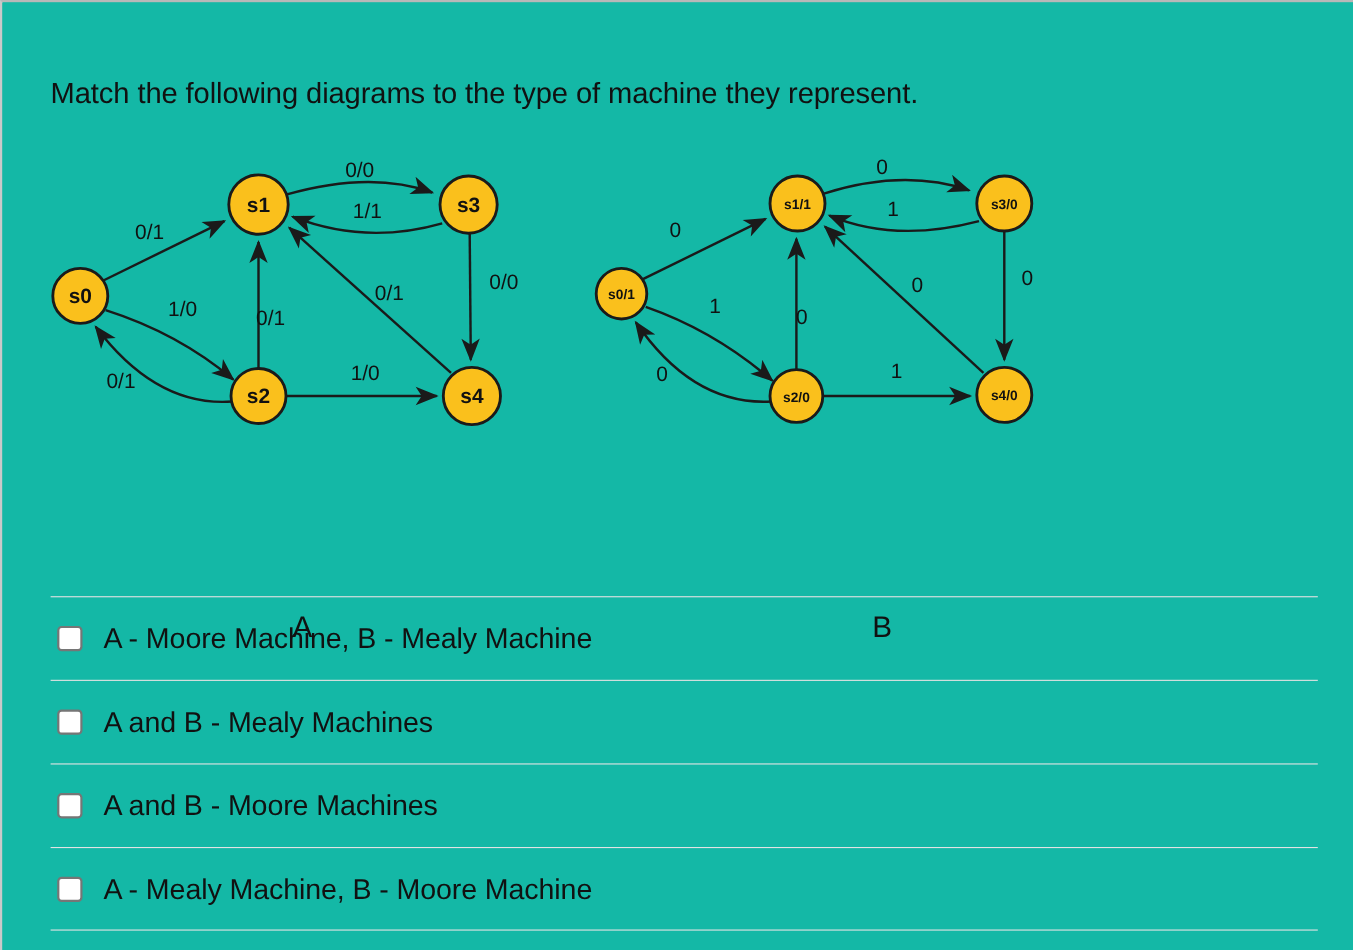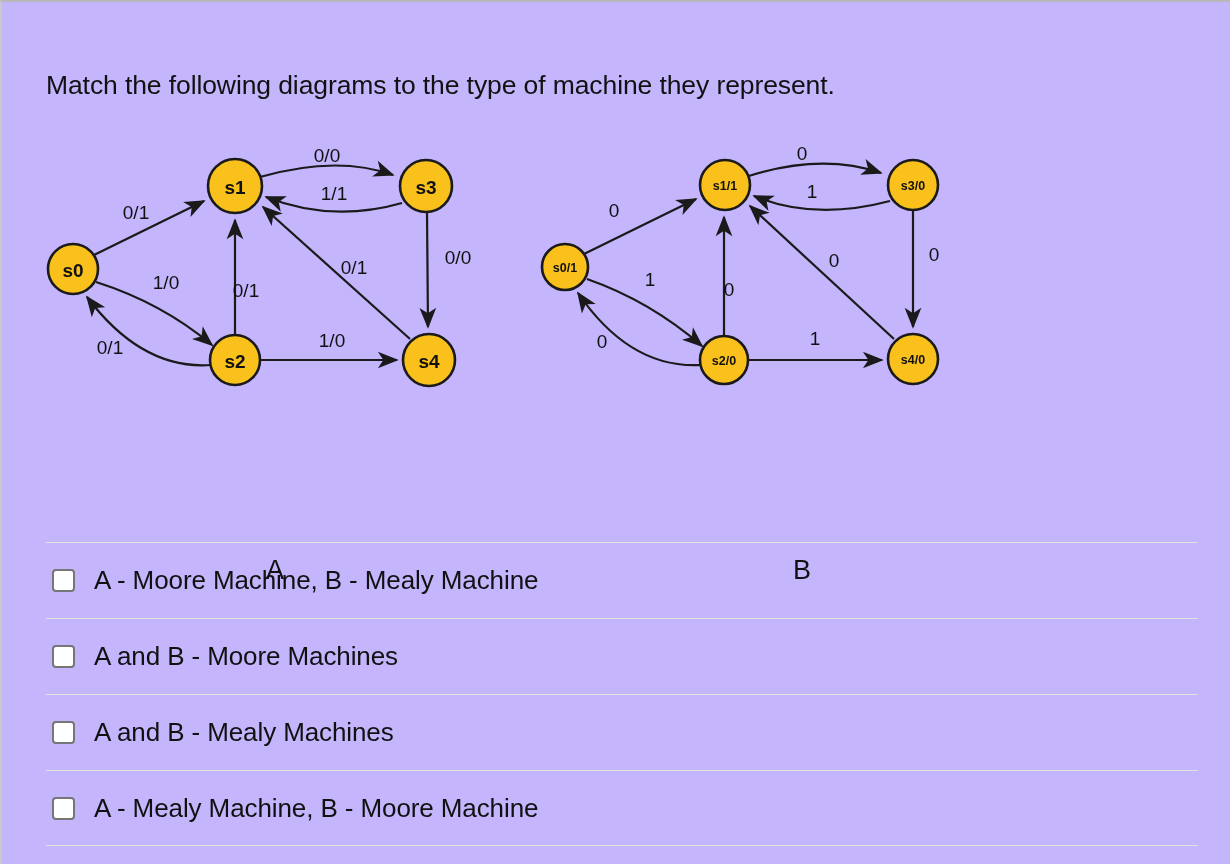--- a/index.html
+++ b/index.html
@@ -9,21 +9,21 @@
   }
   body {
     width: 1230px; height: 864px;
     font-family: "Liberation Sans", sans-serif;
     color: #1a1a1a;
     overflow: hidden;
   }
   #page {
     position: relative;
     width: 1230px; height: 864px;
-    background: #c4b5fd;
+    background: #14b8a6;
     border-top: 2px solid #b8b8b8;
     border-left: 2px solid #c9c9c9;
     text-decoration: underline;
   }
 
   
   .prompt {
     position: absolute;
     left: 44px; top: 68px;
     width: 1100px;
@@ -226,28 +226,28 @@
 
   <div class="options">
 
     <div class="option-row">
       <div class="checkbox"></div>
       <div class="option-label">A - Moore Machine, B - Mealy Machine</div>
     </div>
 
     <div class="option-row">
       <div class="checkbox"></div>
+      <div class="option-label">A and B - Mealy Machines</div>
+    </div>
+
+    <div class="option-row">
+      <div class="checkbox"></div>
       <div class="option-label">A and B - Moore Machines</div>
     </div>
 
     <div class="option-row">
       <div class="checkbox"></div>
-      <div class="option-label">A and B - Mealy Machines</div>
-    </div>
-
-    <div class="option-row">
-      <div class="checkbox"></div>
       <div class="option-label">A - Mealy Machine, B - Moore Machine</div>
     </div>
 
   </div>
 
 </div>
 
 </body></html>

